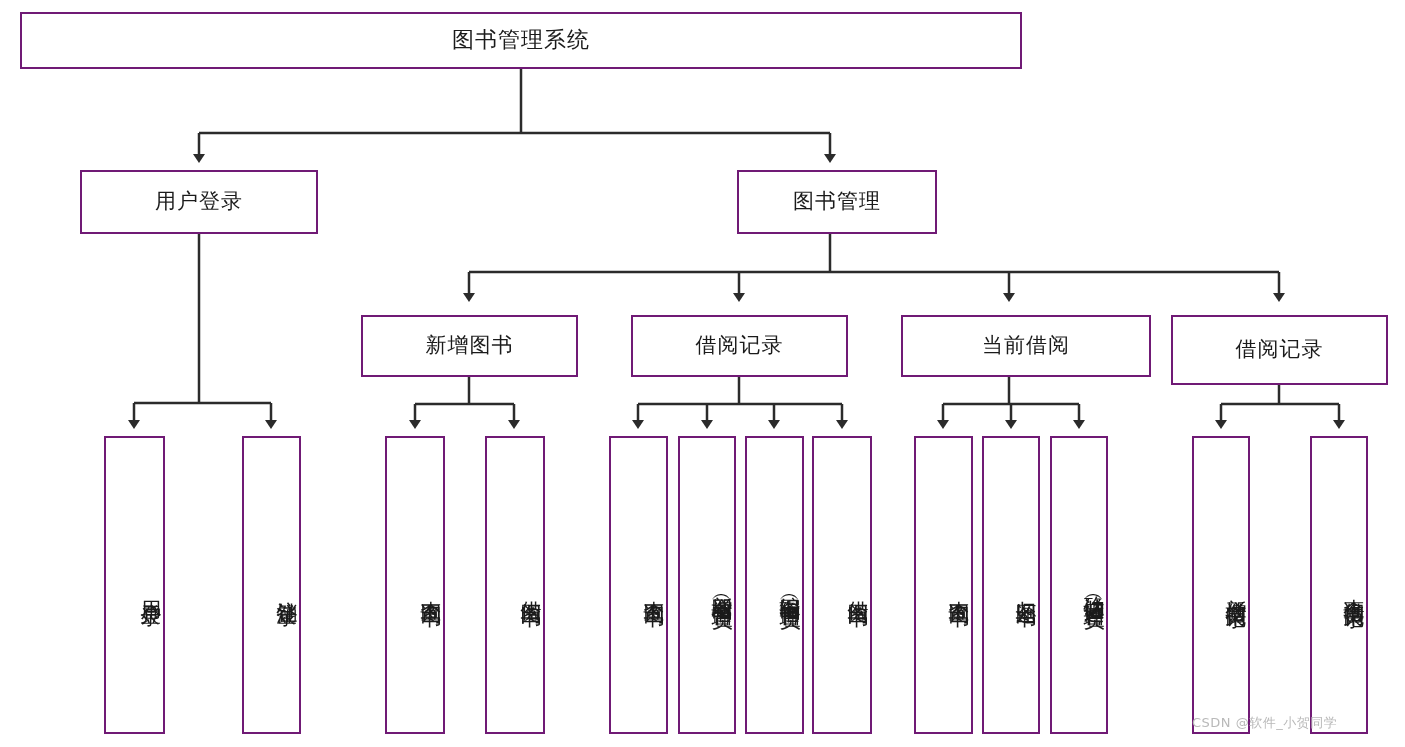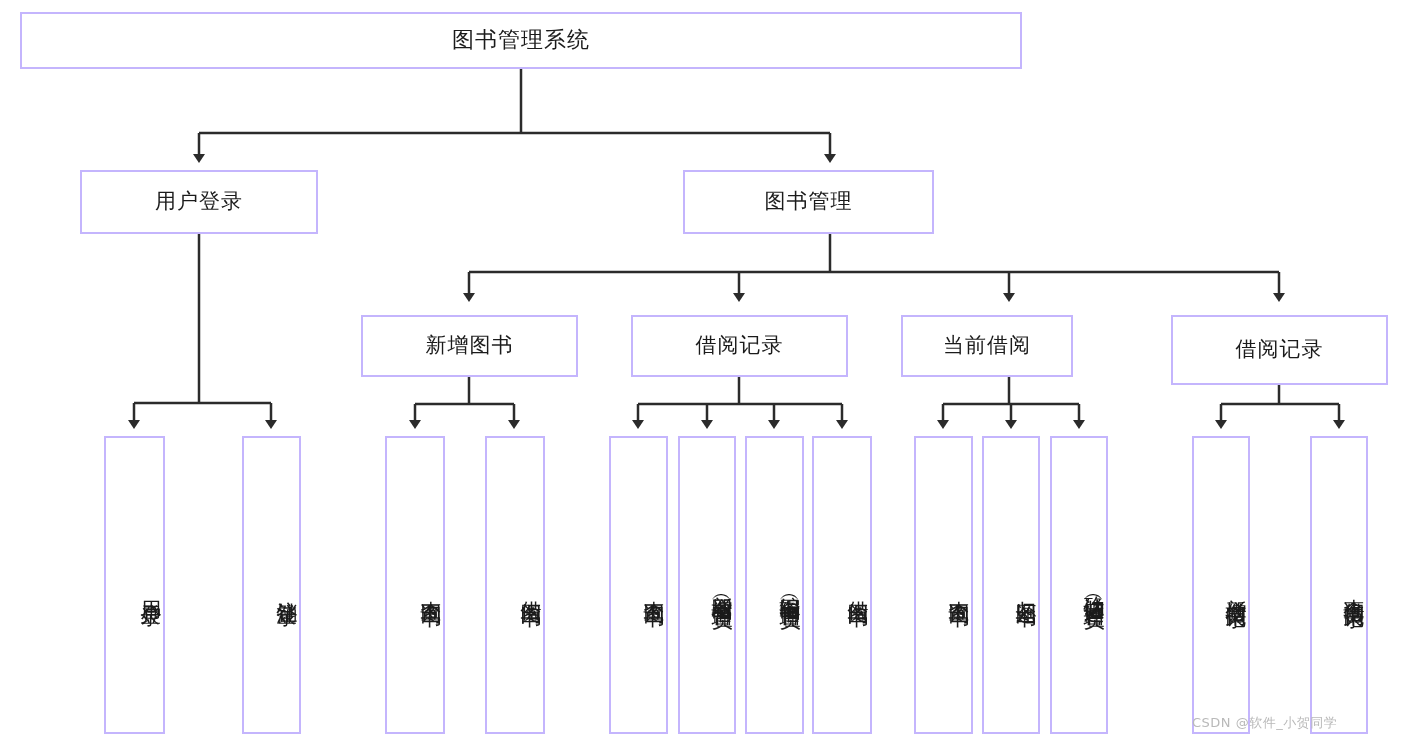--- a/index.html
+++ b/index.html
@@ -23,21 +23,21 @@
     left: 0;
     top: 0;
     width: 1405px;
     height: 747px;
     pointer-events: none;
   }
   .node {
     position: absolute;
     box-sizing: border-box;
     background: #ffffff;
-    border: 2px solid #c4b5fd;
+    border: 2px solid #701a75;
     display: flex;
     align-items: center;
     justify-content: center;
     color: #1b1b1b;
     overflow: hidden;
   }
   .node.horiz {
     font-size: 21px;
     letter-spacing: 1px;
     line-height: 1.1;
@@ -120,25 +120,25 @@
       <path d="M1279,377 L1279,404"></path>
       <path d="M1221,404 L1339,404"></path>
       <path d="M1221,404 L1221,422" marker-end="url(#arw)"></path>
       <path d="M1339,404 L1339,422" marker-end="url(#arw)"></path>
     </g>
   </svg>
 
   <div class="node horiz root" style="left:20px; top:12px; width:1002px; height:57px;">图书管理系统</div>
 
   <div class="node horiz" style="left:80px; top:170px; width:238px; height:64px;">用户登录</div>
-  <div class="node horiz" style="left:683px; top:170px; width:251px; height:64px;">图书管理</div>
+  <div class="node horiz" style="left:737px; top:170px; width:200px; height:64px;">图书管理</div>
 
   <div class="node horiz" style="left:361px; top:315px; width:217px; height:62px;">新增图书</div>
   <div class="node horiz" style="left:631px; top:315px; width:217px; height:62px;">借阅记录</div>
-  <div class="node horiz" style="left:901px; top:315px; width:172px; height:62px;">当前借阅</div>
+  <div class="node horiz" style="left:901px; top:315px; width:250px; height:62px;">当前借阅</div>
   <div class="node horiz" style="left:1171px; top:315px; width:217px; height:70px;">借阅记录</div>
 
   <div class="node vert" style="left:104px; top:436px; width:61px; height:298px;">
     <span class="vtext">用户登录</span>
   </div>
   <div class="node vert" style="left:242px; top:436px; width:59px; height:298px;">
     <span class="vtext">注销登录</span>
   </div>
 
   <div class="node vert" style="left:385px; top:436px; width:60px; height:298px;">

